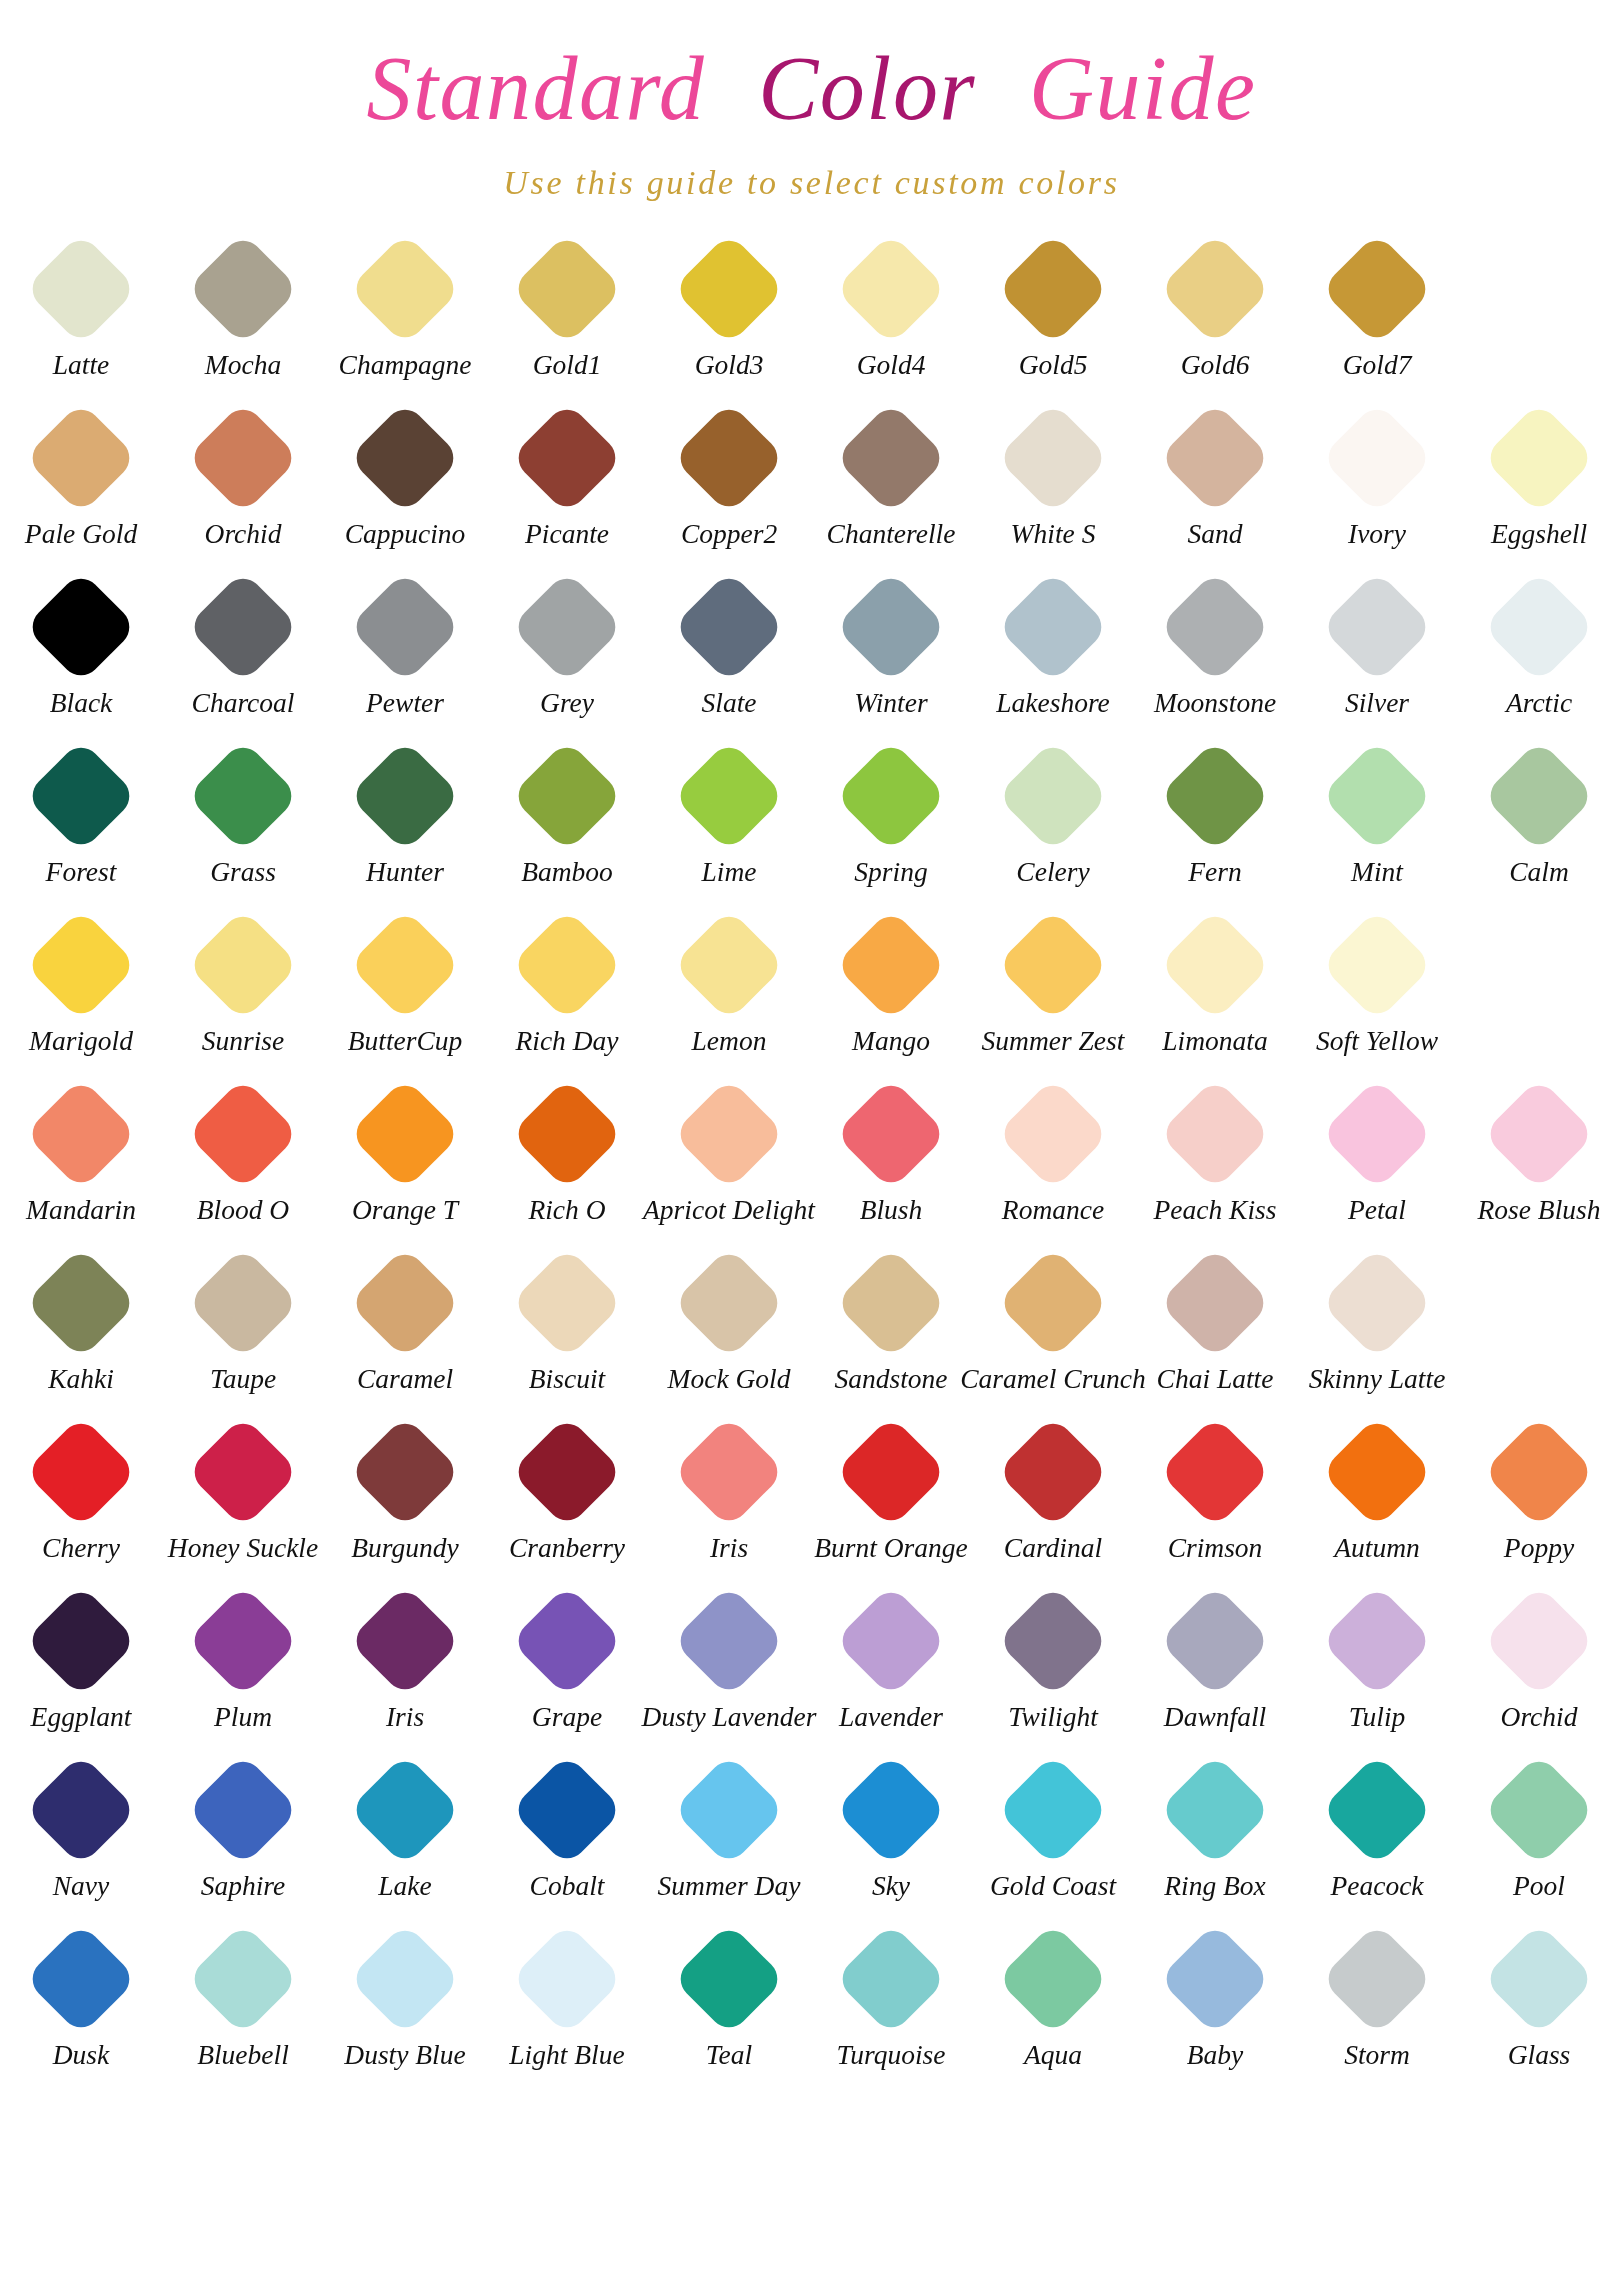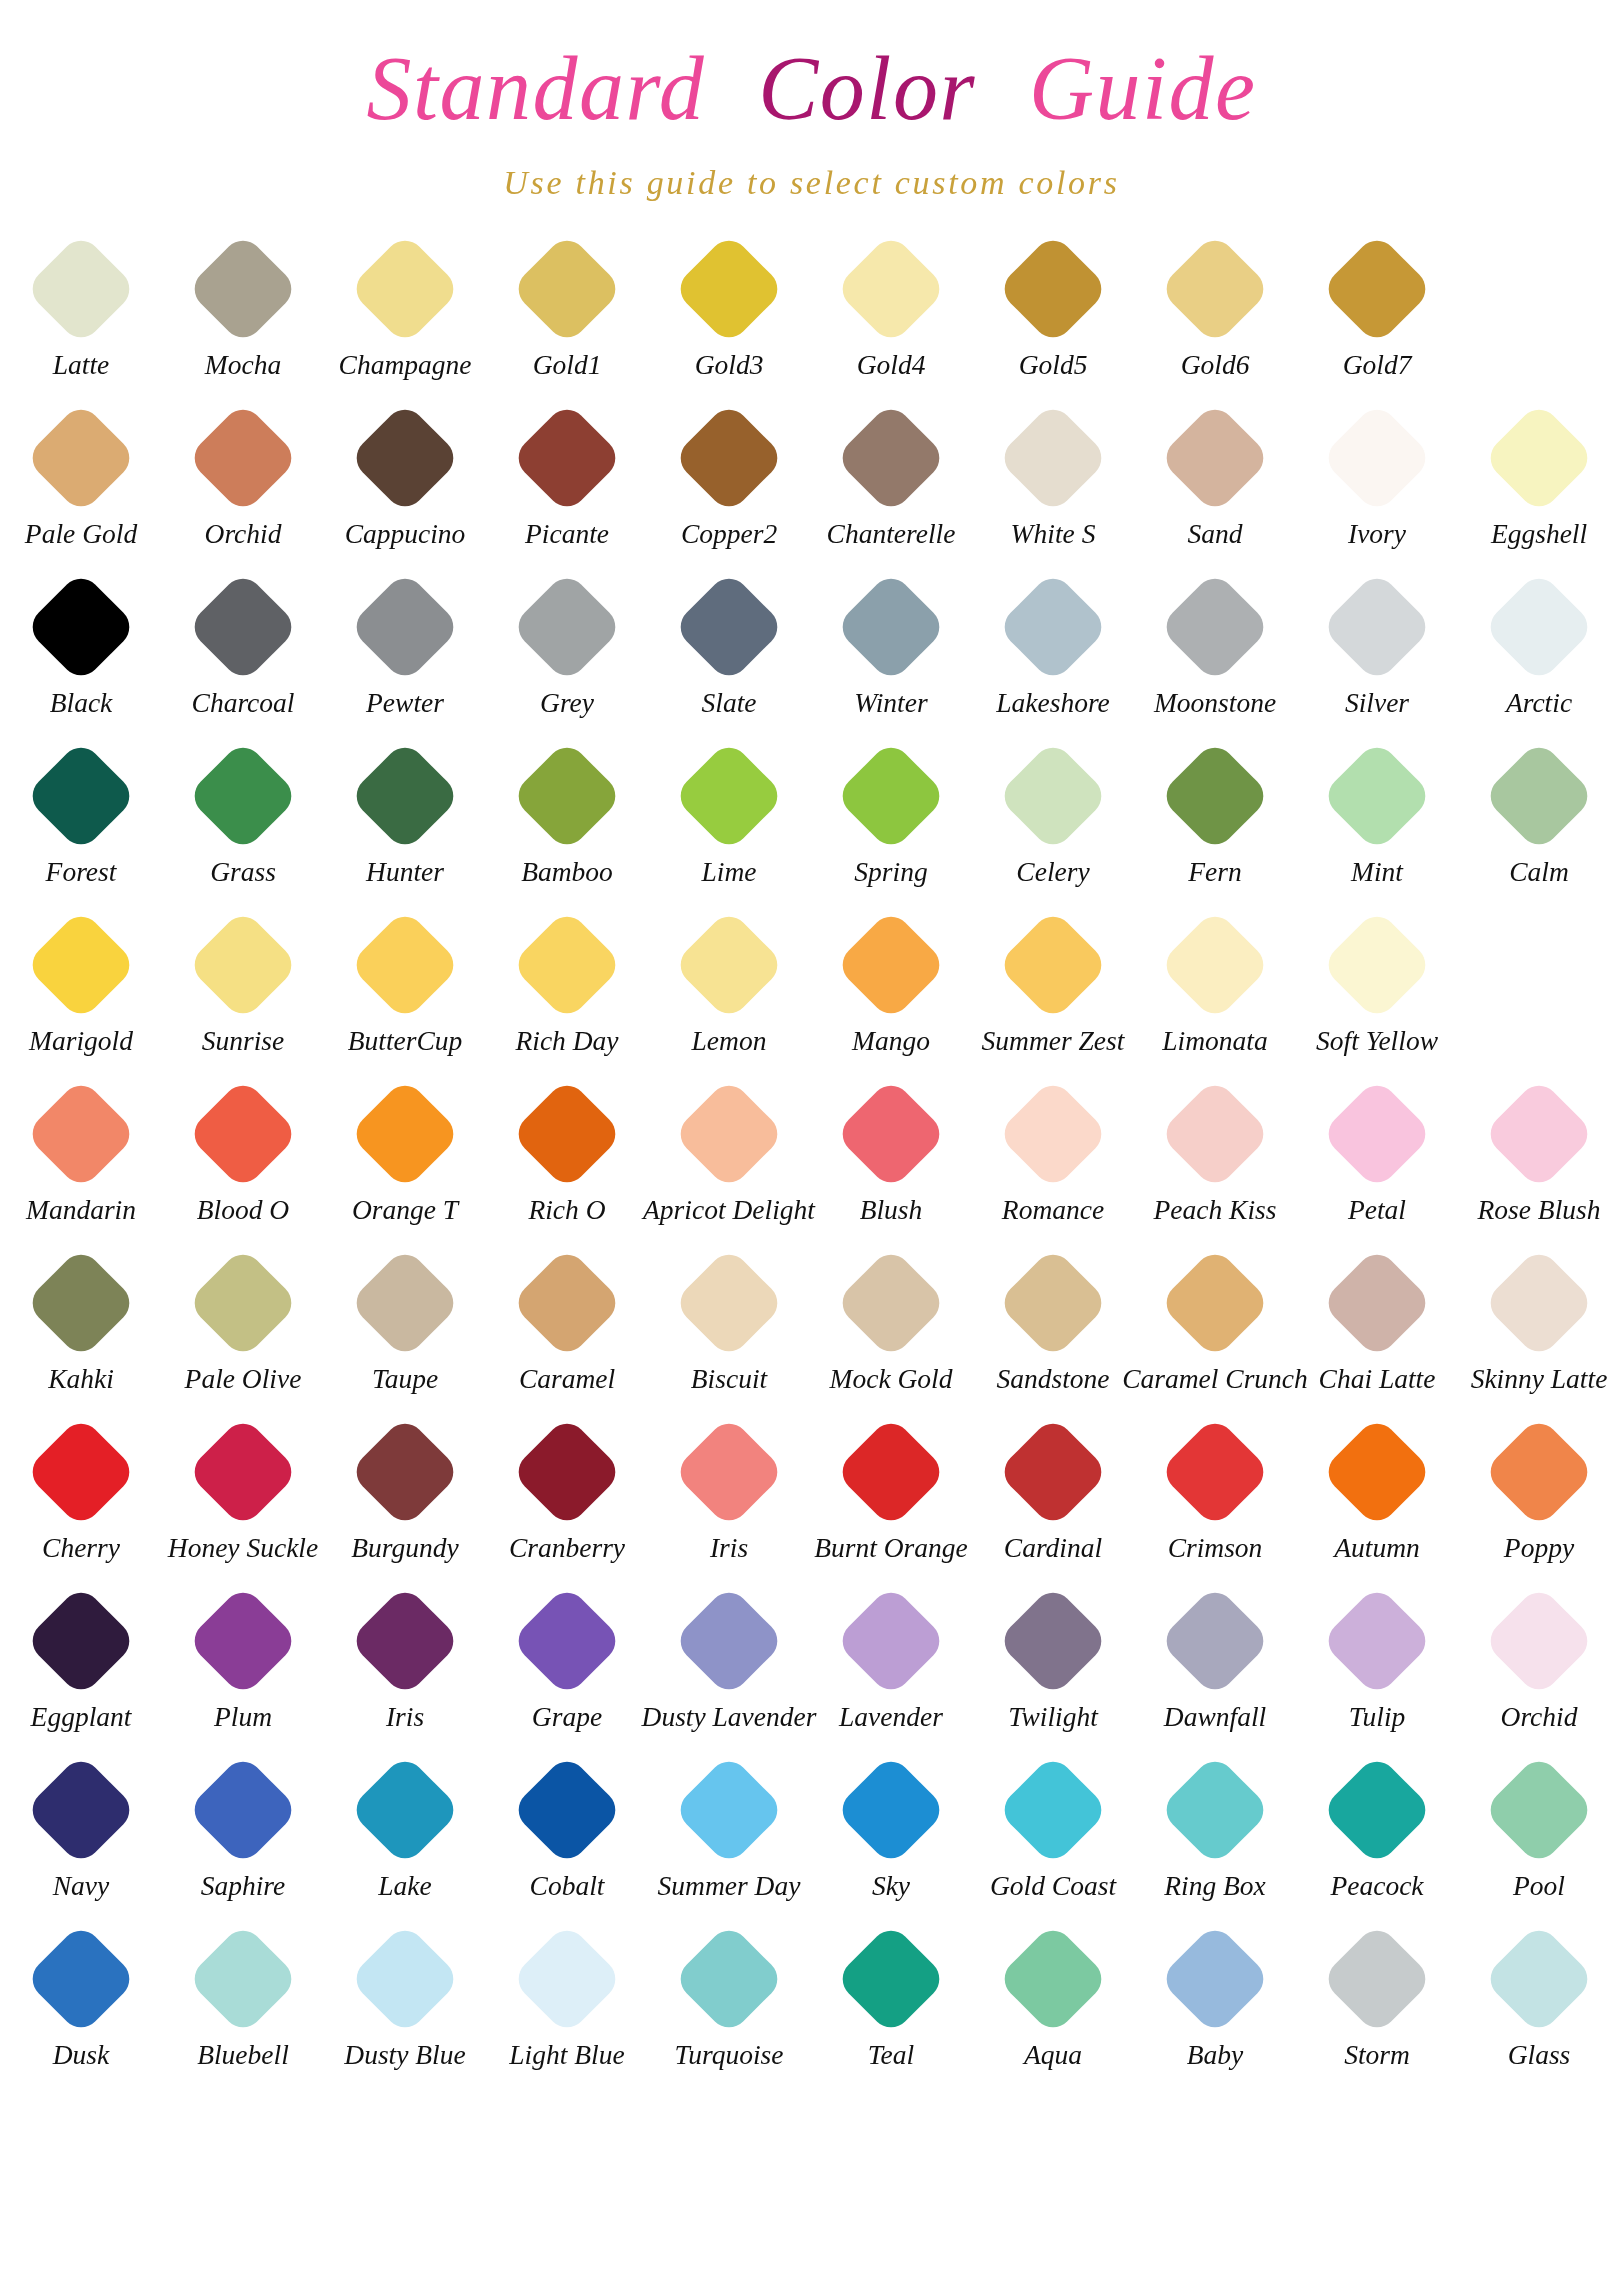--- a/index.html
+++ b/index.html
@@ -482,26 +482,20 @@
       </div>
       <div class="row">
         <div class="cell">
           <div class="swatch-wrap">
             <div class="swatch" style="background: rgb(125, 131, 87);"></div>
           </div>
           <div class="label">Kahki</div>
         </div>
         <div class="cell">
           <div class="swatch-wrap">
-            <div class="swatch" style="background: rgb(195, 192, 133);"></div>
-          </div>
-          <div class="label">Pale Olive</div>
-        </div>
-        <div class="cell">
-          <div class="swatch-wrap">
             <div class="swatch" style="background: rgb(201, 184, 160);"></div>
           </div>
           <div class="label">Taupe</div>
         </div>
         <div class="cell">
           <div class="swatch-wrap">
             <div class="swatch" style="background: rgb(212, 165, 113);"></div>
           </div>
           <div class="label">Caramel</div>
         </div>
@@ -748,32 +742,32 @@
           <div class="label">Dusty Blue</div>
         </div>
         <div class="cell">
           <div class="swatch-wrap">
             <div class="swatch" style="background: rgb(221, 239, 248);"></div>
           </div>
           <div class="label">Light Blue</div>
         </div>
         <div class="cell">
           <div class="swatch-wrap">
+            <div class="swatch" style="background: rgb(20, 160, 132);"></div>
+          </div>
+          <div class="label">Teal</div>
+        </div>
+        <div class="cell">
+          <div class="swatch-wrap">
             <div class="swatch" style="background: rgb(129, 205, 205);"></div>
           </div>
           <div class="label">Turquoise</div>
         </div>
         <div class="cell">
           <div class="swatch-wrap">
-            <div class="swatch" style="background: rgb(20, 160, 132);"></div>
-          </div>
-          <div class="label">Teal</div>
-        </div>
-        <div class="cell">
-          <div class="swatch-wrap">
             <div class="swatch" style="background: rgb(124, 201, 161);"></div>
           </div>
           <div class="label">Aqua</div>
         </div>
         <div class="cell">
           <div class="swatch-wrap">
             <div class="swatch" style="background: rgb(151, 186, 221);"></div>
           </div>
           <div class="label">Baby</div>
         </div>

